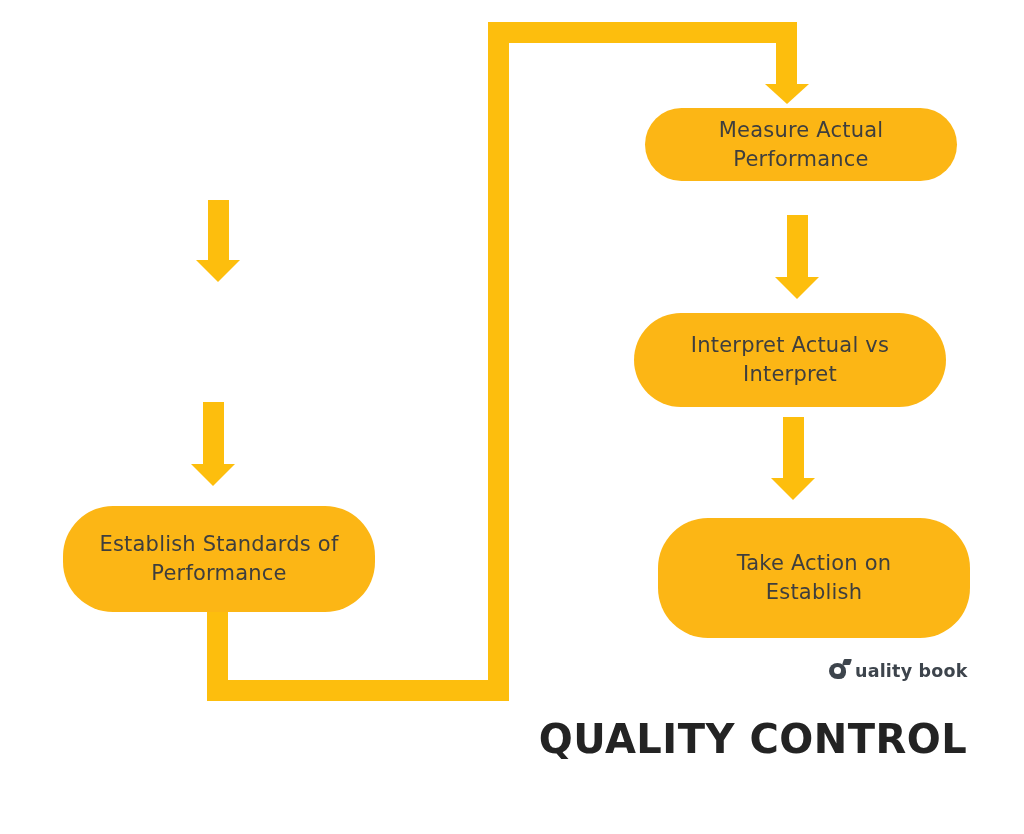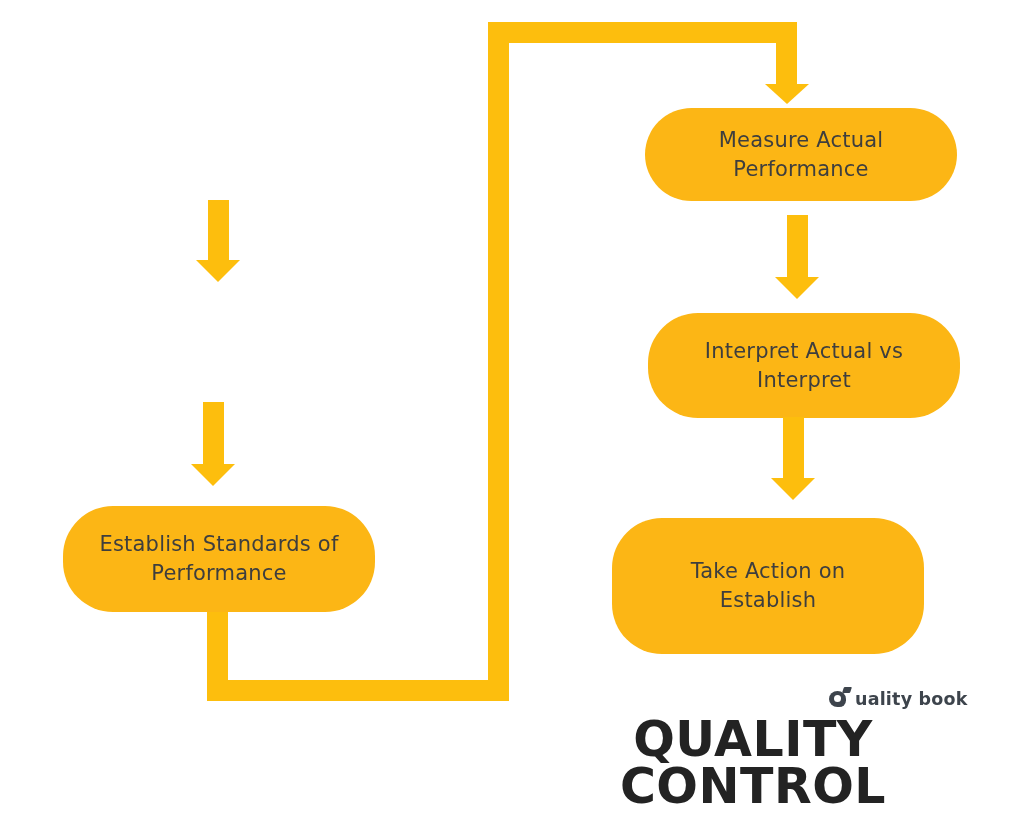--- a/index.html
+++ b/index.html
@@ -51,28 +51,28 @@
     border-right:22px solid transparent;
     border-top:20px solid var(--connector);
   }
   
   .title{
     position:absolute;
     left:493px;top:716px;width:520px;
     text-align:center;
     color:var(--title-text);
     font-weight:800;
-    font-size:49px;
+    font-size:40px;
     line-height:47px;
     letter-spacing:0.5px;
   }
   
   .logo{
     position:absolute;
-    left:828px;top:687px;
+    left:828px;top:659px;
     display:flex;align-items:center;gap:3px;
     color:var(--logo-text);
   }
   .logo-text{font-size:17.5px;font-weight:bold;letter-spacing:0.2px;}
   .q-icon{position:relative;width:24px;height:24px;display:inline-block;}
   .q-icon .ring{
     position:absolute;left:1px;top:4px;width:17px;height:16px;
     background:var(--logo-text);border-radius:50% 50% 40% 50%;
   }
   .q-icon .hole{
@@ -110,45 +110,45 @@
     <div class="head"></div>
   </div>
 
   <div class="box" style="left:63px;top:506px;width:312px;height:106px">
     <div>
       <span>Establish Standards of</span><br>
       <span>Performance</span>
     </div>
   </div>
 
-  <div class="box" style="left:645px;top:108px;width:312px;height:93px">
+  <div class="box" style="left:645px;top:108px;width:312px;height:73px">
     <div>
       <span>Measure Actual</span><br>
       <span>Performance</span>
     </div>
   </div>
 
   <div class="arrow" style="left:775px;top:215px">
     <div class="shaft" style="height:62px"></div>
     <div class="head"></div>
   </div>
 
-  <div class="box" style="left:648px;top:313px;width:312px;height:105px">
+  <div class="box" style="left:634px;top:313px;width:312px;height:94px">
     <div>
       <span>Interpret Actual vs</span><br>
       <span>Interpret</span>
     </div>
   </div>
 
   <div class="arrow" style="left:771px;top:417px">
     <div class="shaft" style="height:61px"></div>
     <div class="head"></div>
   </div>
 
-  <div class="box" style="left:612px;top:518px;width:312px;height:136px">
+  <div class="box" style="left:658px;top:518px;width:312px;height:120px">
     <div>
       <span>Take Action on</span><br>
       <span>Establish</span>
     </div>
   </div>
 
   <div class="logo">
     <span class="q-icon">
       <span class="ring"></span>
       <span class="hole"></span>

